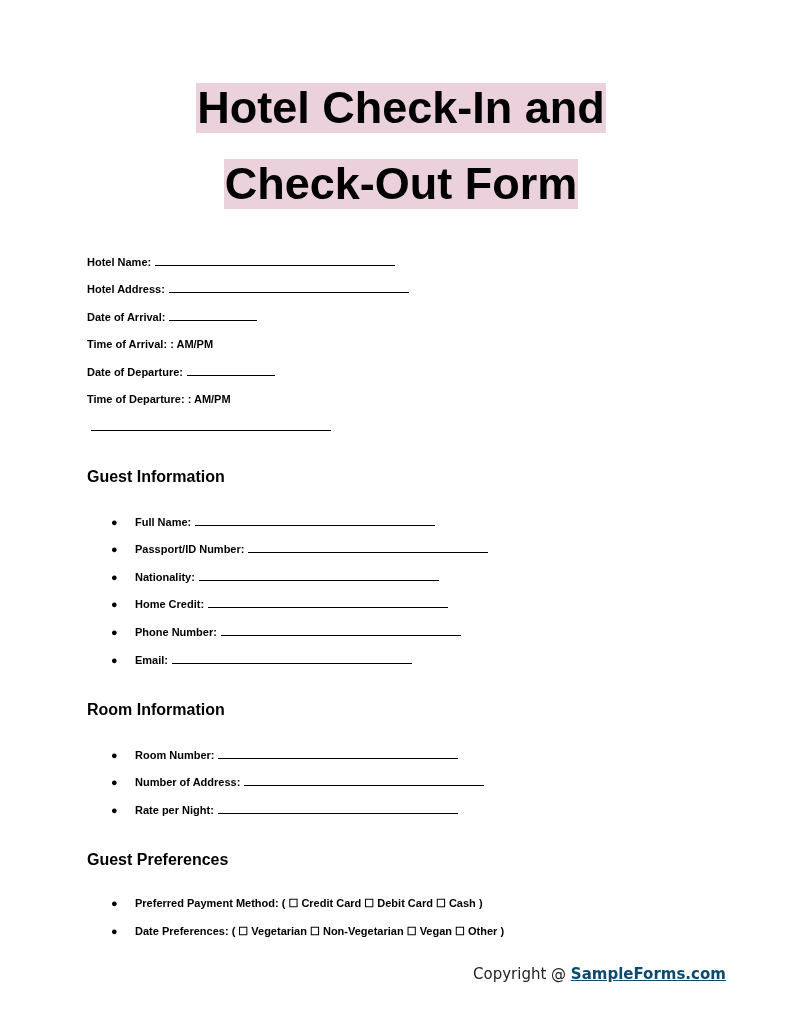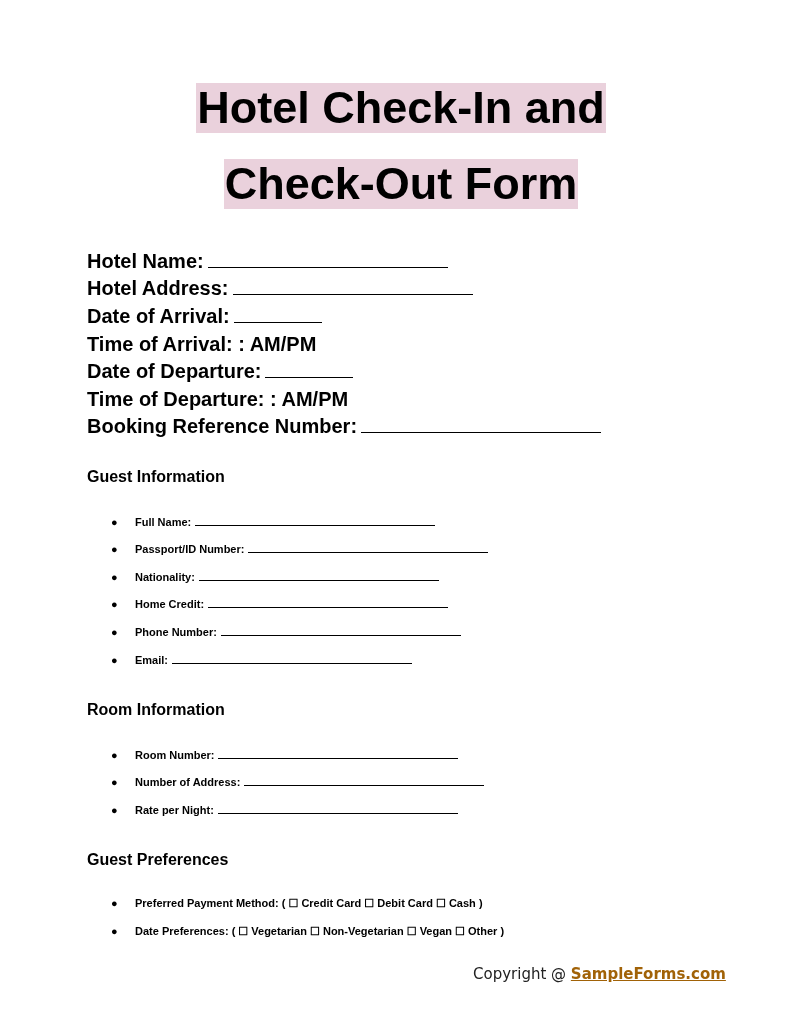--- a/index.html
+++ b/index.html
@@ -1,27 +1,27 @@
 <!DOCTYPE html>
 <html><head>
 <meta charset="utf-8">
 <style>
   html, body { margin:0; padding:0; background:#ffffff; }
   body { width:802px; height:1029px; position:relative; font-family:"Liberation Sans", sans-serif; color:#000; overflow:hidden; }
   .title-wrap { position:absolute; left:0; width:802px; text-align:center; }
   .title-line { display:inline-block; background:#ead1dc; font-weight:bold; font-size:45px; line-height:50px; padding:0 1px; }
   #t1 { top:83px; }
   #t2 { top:159px; }
-  .row { position:absolute; left:87px; font-size:20px; font-weight:bold; line-height:20px; white-space:nowrap;text-align:center; }
+  .row { position:absolute; left:87px; font-size:11px; font-weight:bold; line-height:20px; white-space:nowrap;text-align:center; }
   .blank { display:inline-block; border-bottom:1.2px solid #000; height:14px; vertical-align:baseline; margin-left:4px; }
   .heading { position:absolute; left:87px; font-size:16px; font-weight:bold; line-height:20px; }
   .bullet-row { position:absolute; left:111px; font-size:11px; font-weight:bold; line-height:20px; white-space:nowrap; }
   .bullet { display:inline-block; width:24px; }
   .footer { position:absolute; left:473px; top:964px; font-size:15px; line-height:20px; color:#222; font-family:"DejaVu Sans", sans-serif; }
-  .footer a { color:#a16207; font-weight:bold; text-decoration:underline; }
+  .footer a { color:#0c4a6e; font-weight:bold; text-decoration:underline; }
 </style>
 </head>
 <body>
 
 <div class="title-wrap" id="t1">
   <span class="title-line">Hotel Check-In and</span>
 </div>
 <div class="title-wrap" id="t2">
   <span class="title-line">Check-Out Form</span>
 </div>
@@ -38,21 +38,21 @@
 <div class="row" style="top:334px">
   <span>Time of Arrival: : AM/PM</span>
 </div>
 <div class="row" style="top:361px">
   <span>Date of Departure:</span><span class="blank" style="width:88px"></span>
 </div>
 <div class="row" style="top:389px">
   <span>Time of Departure: : AM/PM</span>
 </div>
 <div class="row" style="top:416px">
-  <span>Booking Reference Number:</span><span class="blank" style="width:240px"></span>
+  <span class="blank" style="width:240px"></span>
 </div>
 
 <div class="heading" style="top:467px">Guest Information</div>
 
 <div class="bullet-row" style="top:511px">
   <span class="bullet">●</span><span>Full Name:</span><span class="blank" style="width:240px"></span>
 </div>
 <div class="bullet-row" style="top:538px">
   <span class="bullet">●</span><span>Passport/ID Number:</span><span class="blank" style="width:240px"></span>
 </div>

